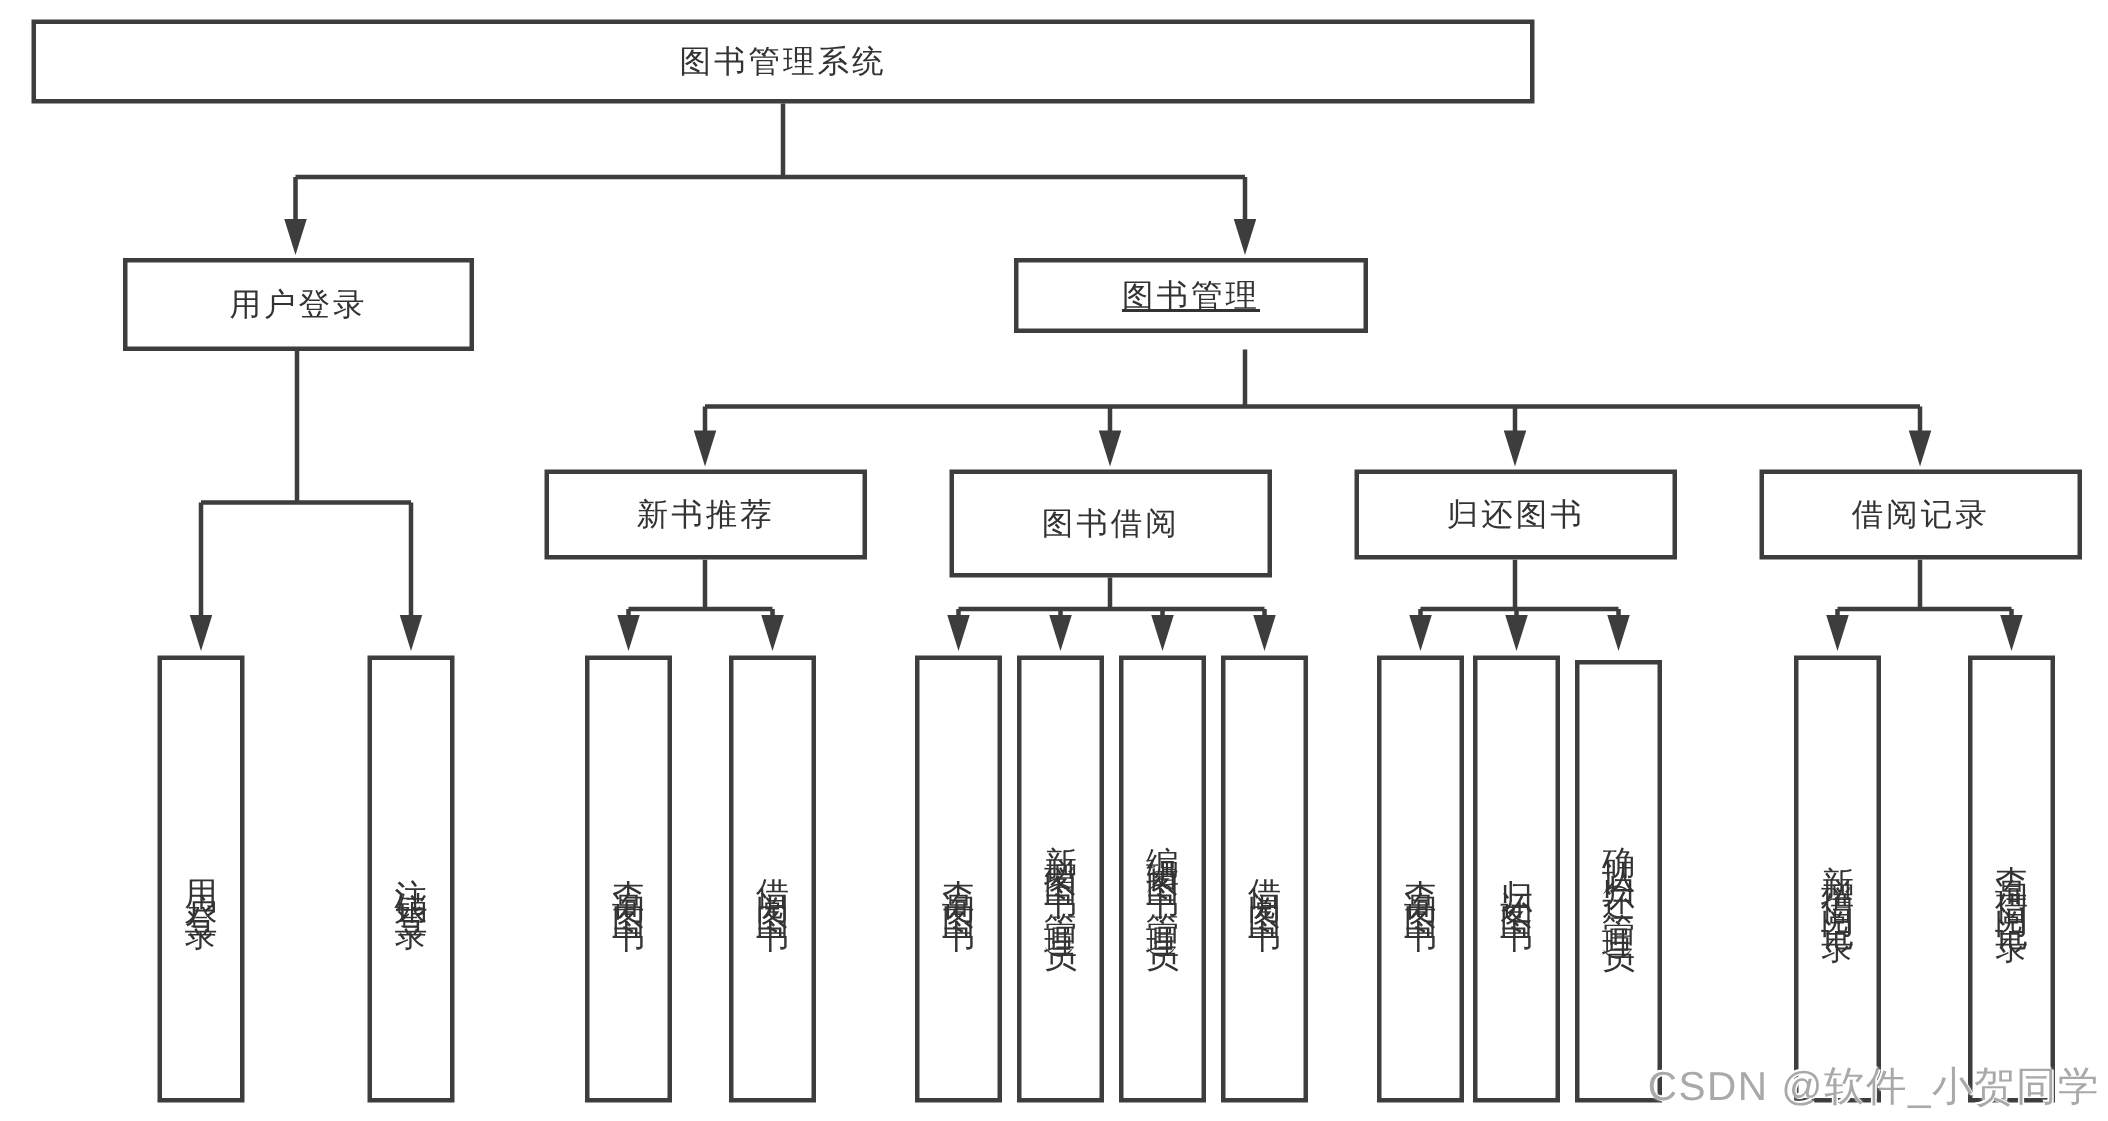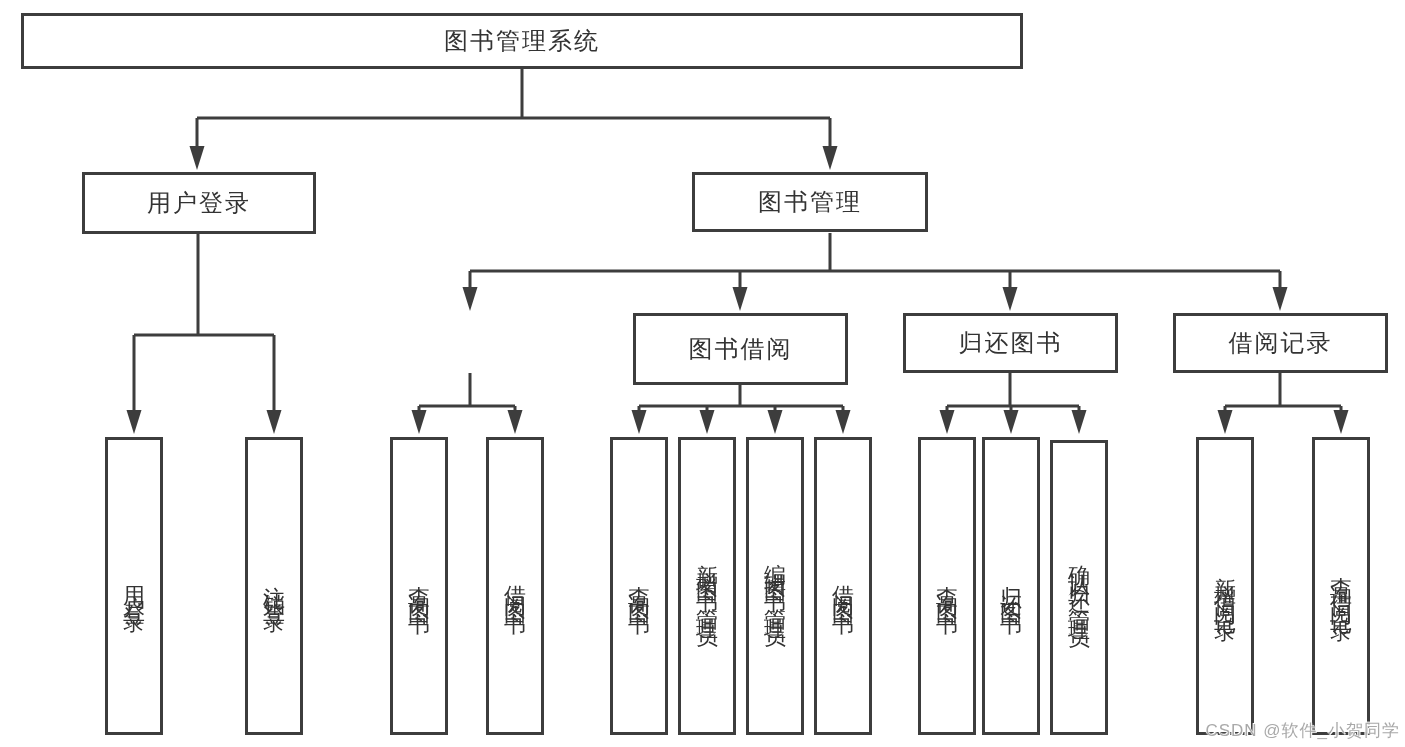--- a/index.html
+++ b/index.html
@@ -27,39 +27,39 @@
   .node {
     position: absolute;
     box-sizing: border-box;
     border: 3px solid #3d3d3d;
     background: #ffffff;
     display: flex;
     align-items: center;
     justify-content: center;
   }
   .hnode span {
-    font-size: 24px;
+    font-size: 21px;
     letter-spacing: 2px;
     color: #333333;
     white-space: nowrap;
   }
   .vnode span {
     writing-mode: vertical-rl;
     text-orientation: mixed;
     font-size: 22px;
     letter-spacing: 9px;
     line-height: 1;
     color: #333333;
     white-space: nowrap;
   }
   .watermark {
     position: absolute;
     right: 5px;
     bottom: 5px;
-    font-size: 17px;
+    font-size: 27px;
     letter-spacing: 1px;
     color: #a9a9a9;
     text-shadow: 0 0 2px #ffffff, 1px 1px 0 #ffffff, -1px -1px 0 #ffffff;
     white-space: nowrap;
   }
 </style>
 </head>
 <body>
 
 <div class="stage">
@@ -104,24 +104,27 @@
     </g>
   </svg>
 
   <div class="node hnode" style="left:21px; top:13px; width:1002px; height:56px;">
     <span>图书管理系统</span>
   </div>
 
   <div class="node hnode" style="left:82px; top:172px; width:234px; height:62px;">
     <span>用户登录</span>
   </div>
-  <div class="node hnode" style="left:692px; top:172px; width:236px; height:60px;">
+  <div class="node hnode" style="left:676px; top:172px; width:236px; height:50px;text-decoration:underline;">
     <span>图书管理</span>
   </div>
 
+  <div class="node hnode" style="left:363px; top:313px; width:215px; height:60px;">
+    <span>新书推荐</span>
+  </div>
   <div class="node hnode" style="left:633px; top:313px; width:215px; height:72px;">
     <span>图书借阅</span>
   </div>
   <div class="node hnode" style="left:903px; top:313px; width:215px; height:60px;">
     <span>归还图书</span>
   </div>
   <div class="node hnode" style="left:1173px; top:313px; width:215px; height:60px;">
     <span>借阅记录</span>
   </div>
 

